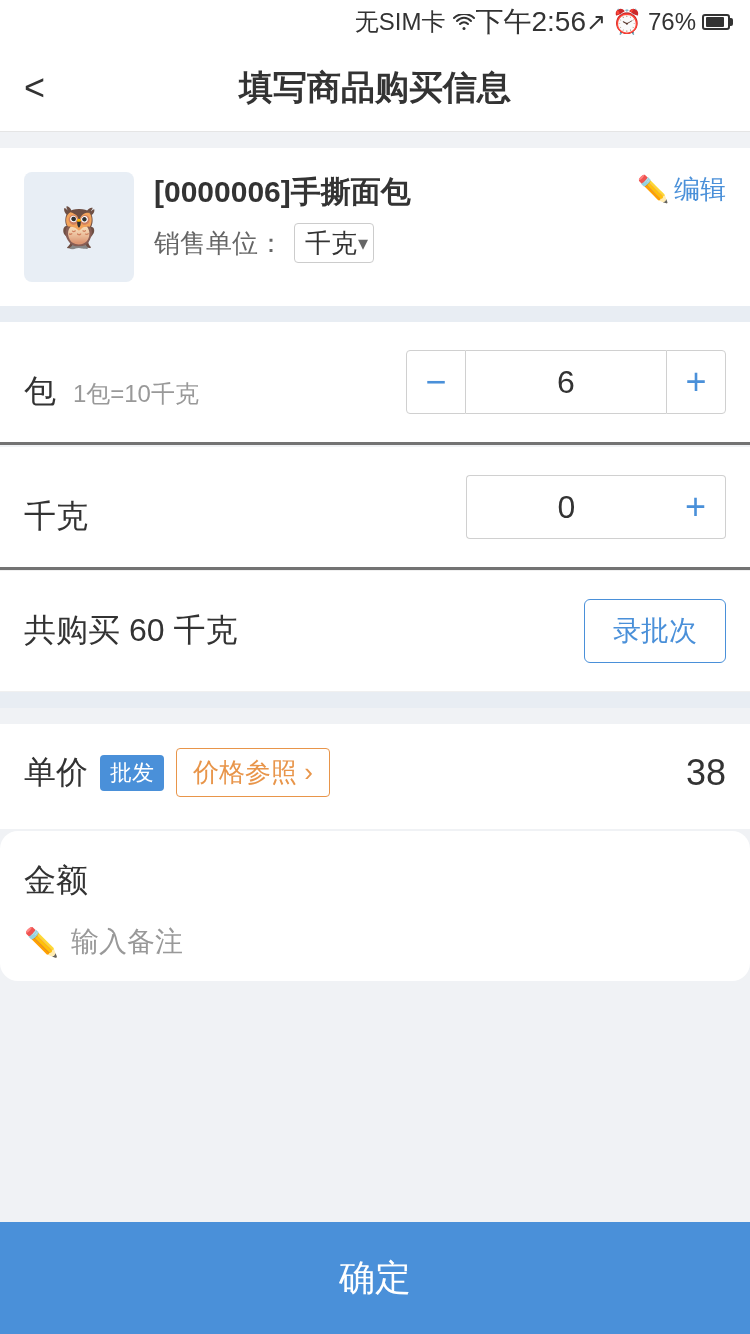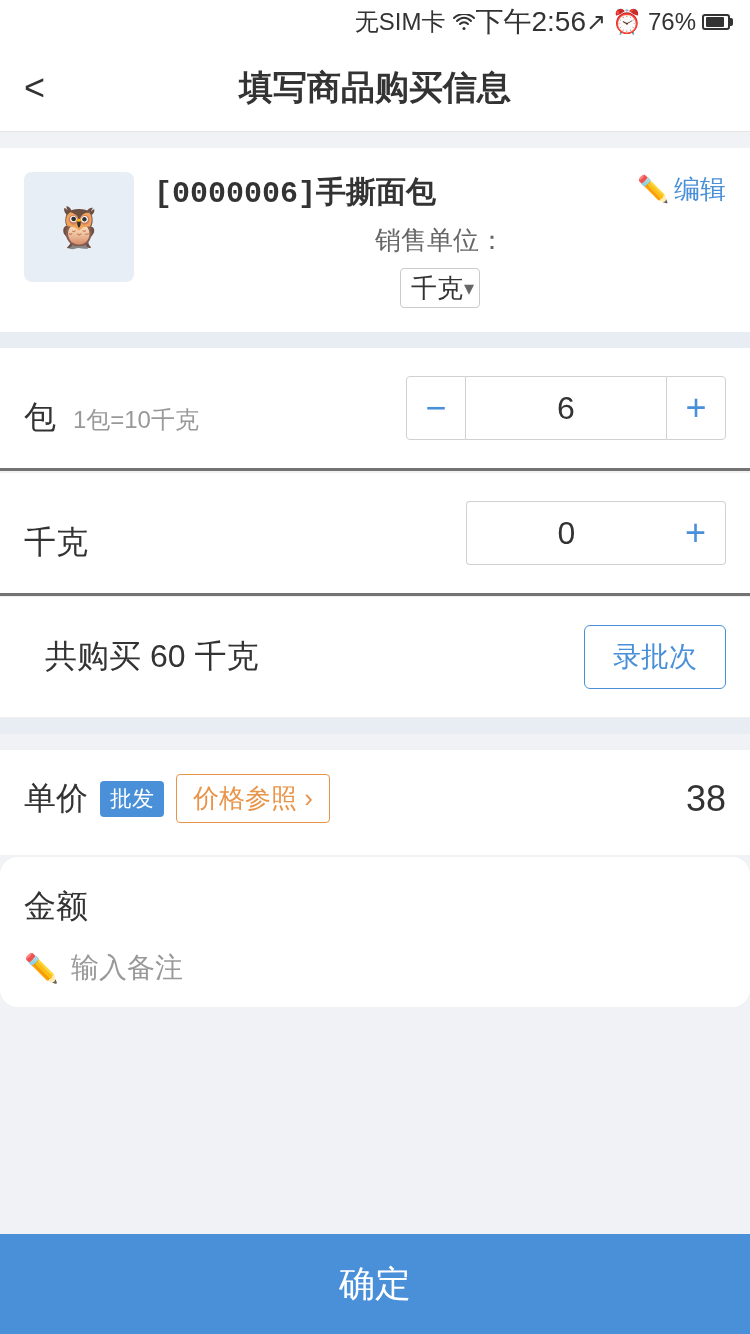--- a/index.html
+++ b/index.html
@@ -85,34 +85,32 @@
     .owl-icon {
       font-size: 40px;
       color: #6699cc;
     }
     .product-info { flex: 1; }
     .product-code-name {
       font-size: 30px;
       font-weight: 600;
       color: #333;
       margin-bottom: 10px;
-      font-family: Liberation Mono, monospace;
     }
     .product-stock {
       font-size: 26px;
       color: #666;
       margin-bottom: 10px;
     }
     .product-unit-row {
       display: flex;
       align-items: center;
       gap: 10px;
       font-size: 26px;
       color: #666;
-      flex-direction: column;
     }
     .unit-select {
       border: 1px solid #ccc;
       border-radius: 4px;
       padding: 4px 16px 4px 10px;
       font-size: 26px;
       color: #333;
       background: #fff;
       appearance: none;
       -webkit-appearance: none;
@@ -209,21 +207,20 @@
     .total-row {
       display: flex;
       align-items: center;
       justify-content: space-between;
       padding: 28px 24px;
       background: #fff;
     }
     .total-text {
       font-size: 32px;
       color: #333;
-      margin-left: 21px;
     }
     .batch-btn {
       border: 1px solid #4a90d9;
       color: #4a90d9;
       background: #fff;
       border-radius: 6px;
       padding: 12px 28px;
       font-size: 28px;
       cursor: pointer;
     }
@@ -308,21 +305,21 @@
     .bottom-space {
       height: 200px;
       background: #f0f2f5;
     }
 
     
     .confirm-bar {
       position: fixed;
       bottom: 0;
       width: 750px;
-      height: 100px;
+      height: 112px;
       background: #4a90d9;
       display: flex;
       align-items: center;
       justify-content: center;
       cursor: pointer;
     }
     .confirm-text {
       font-size: 36px;
       color: #fff;
       font-weight: 500;

